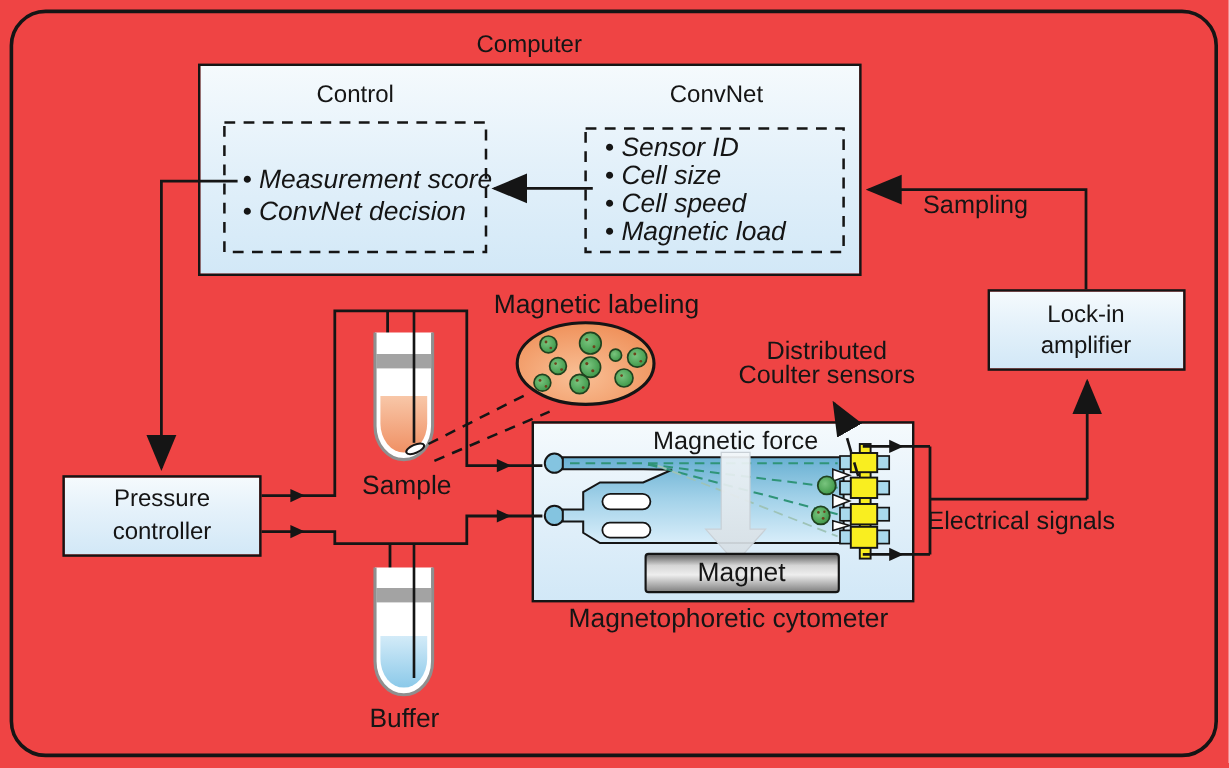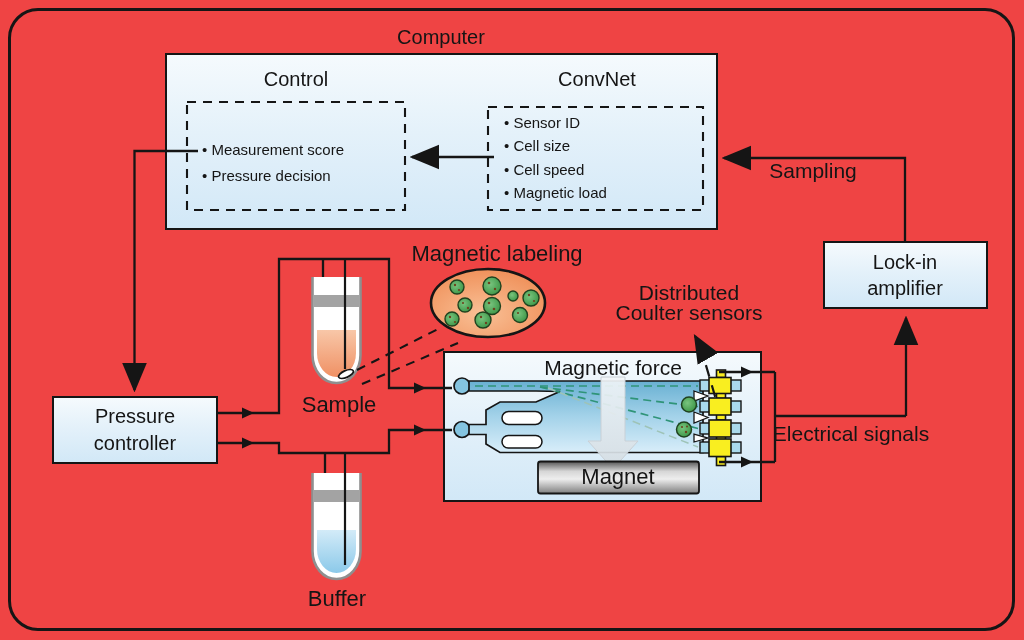--- a/index.html
+++ b/index.html
@@ -7,21 +7,21 @@
          font-family:"Liberation Sans",sans-serif;color:#151515;}
   .frame{position:absolute;left:8px;top:8px;width:1001px;height:617px;
          border:3.5px solid #151515;border-radius:30px;}
   .bluebox{position:absolute;box-sizing:border-box;border:2.3px solid #151515;
            background:linear-gradient(180deg,#f5fafd 0%,#e4f1fa 45%,#d2e8f7 100%);}
   svg{position:absolute;left:0;top:0;pointer-events:none;}
   .lbl{position:absolute;transform:translate(-50%,-50%);white-space:nowrap;line-height:1.1;}
   .t20{font-size:20px;}
   .t17{font-size:22px;}
   .t16{font-size:21px;}
-  .list{position:absolute;font-size:15px;}
+  .list{position:absolute;font-size:22px;font-style:italic;}
   .list div{white-space:nowrap;}
   .ctl-list div{line-height:26px;}
   .cnn-list div{line-height:23.4px;}
 </style>
 </head>
 <body>
 
 <div id="stage">
 
   <div class="frame"></div>
@@ -220,21 +220,21 @@
       <path d="M906,416 V318" fill="none" stroke="#151515" stroke-width="2.3" marker-end="url(#arr)"></path>
     </g>
   </svg>
 
   <div class="lbl t20" style="left:441px;top:37px;">Computer</div>
   <div class="lbl t20" style="left:296px;top:79px;">Control</div>
   <div class="lbl t20" style="left:597px;top:79px;">ConvNet</div>
 
   <div class="list ctl-list" style="left:202px;top:137px;">
     <div>• Measurement score</div>
-    <div>• Pressure decision</div>
+    <div>• ConvNet decision</div>
   </div>
   <div class="list cnn-list" style="left:504px;top:111px;">
     <div>• Sensor ID</div>
     <div>• Cell size</div>
     <div>• Cell speed</div>
     <div>• Magnetic load</div>
   </div>
 
   <div class="lbl t16" style="left:813px;top:171px;">Sampling</div>
 
@@ -243,19 +243,20 @@
 
   <div class="lbl t20" style="left:135px;top:416px;">Pressure</div>
   <div class="lbl t20" style="left:135px;top:443px;">controller</div>
 
   <div class="lbl t17" style="left:497px;top:254px;">Magnetic labeling</div>
   <div class="lbl t17" style="left:339px;top:405px;">Sample</div>
   <div class="lbl t17" style="left:337px;top:599px;">Buffer</div>
 
   <div class="lbl t16" style="left:613px;top:368px;">Magnetic force</div>
   <div class="lbl t17" style="left:618px;top:477px;">Magnet</div>
+  <div class="lbl t17" style="left:607px;top:516px;">Magnetophoretic cytometer</div>
 
   <div class="lbl t16" style="left:689px;top:293px;">Distributed</div>
   <div class="lbl t16" style="left:689px;top:313px;">Coulter sensors</div>
 
   <div class="lbl t16" style="left:851px;top:434px;">Electrical signals</div>
 
 </div>
 
 </body></html>

